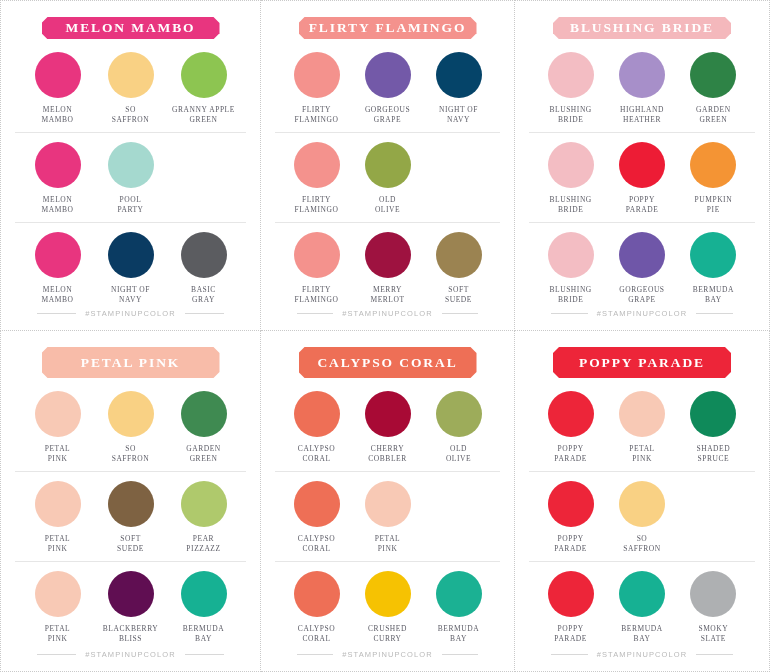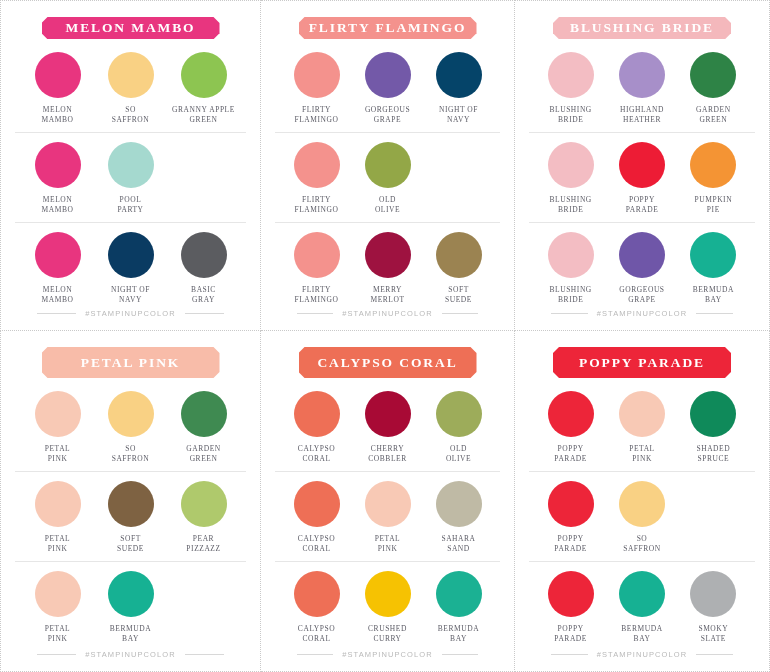--- a/index.html
+++ b/index.html
@@ -374,20 +374,25 @@
 PIZZAZZ</div>
             </div>
           </div>
           <div class="swatch-row divided">
             <div class="swatch">
               <div class="dot" style="background: rgb(248, 201, 181);"></div>
               <div class="dot-label">PETAL
 PINK</div>
             </div>
             <div class="swatch">
+              <div class="dot" style="background: rgb(96, 14, 82);"></div>
+              <div class="dot-label">BLACKBERRY
+BLISS</div>
+            </div>
+            <div class="swatch">
               <div class="dot" style="background: rgb(22, 177, 147);"></div>
               <div class="dot-label">BERMUDA
 BAY</div>
             </div>
           </div>
         </div>
         <div class="footer">
           <div class="rule"></div>
           <span class="footer-text">#STAMPINUPCOLOR</span>
           <div class="rule"></div>
@@ -421,25 +426,20 @@
             <div class="swatch">
               <div class="dot" style="background: rgb(238, 111, 86);"></div>
               <div class="dot-label">CALYPSO
 CORAL</div>
             </div>
             <div class="swatch">
               <div class="dot" style="background: rgb(248, 201, 181);"></div>
               <div class="dot-label">PETAL
 PINK</div>
             </div>
-            <div class="swatch">
-              <div class="dot" style="background: rgb(191, 186, 165);"></div>
-              <div class="dot-label">SAHARA
-SAND</div>
-            </div>
           </div>
           <div class="swatch-row divided">
             <div class="swatch">
               <div class="dot" style="background: rgb(238, 111, 86);"></div>
               <div class="dot-label">CALYPSO
 CORAL</div>
             </div>
             <div class="swatch">
               <div class="dot" style="background: rgb(246, 194, 2);"></div>
               <div class="dot-label">CRUSHED

